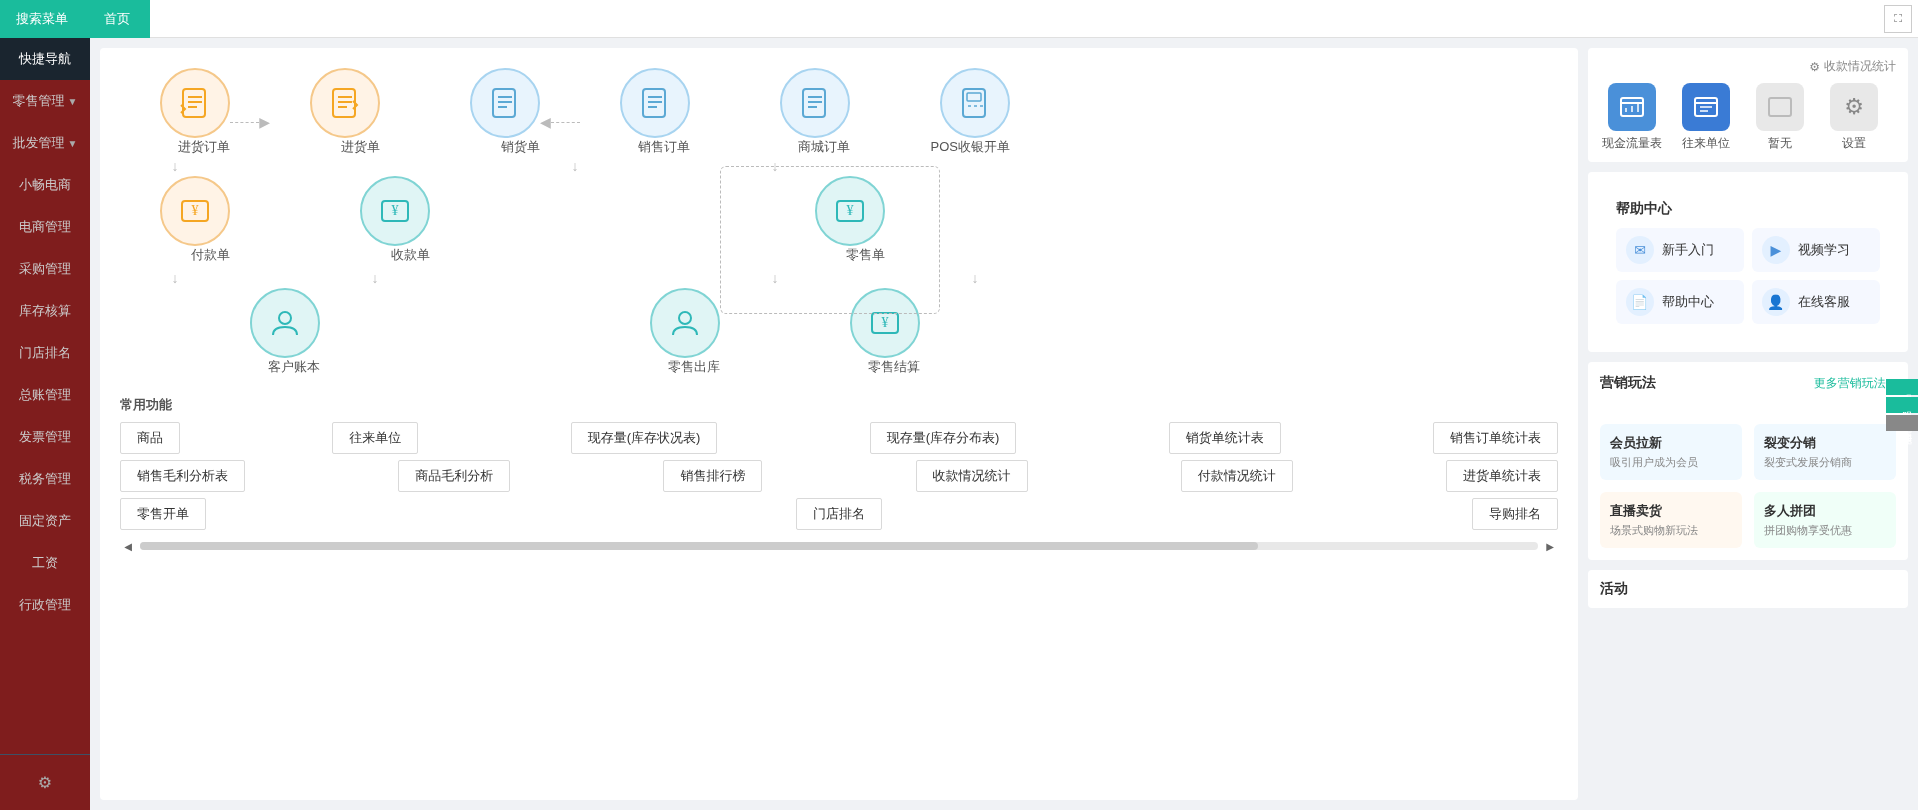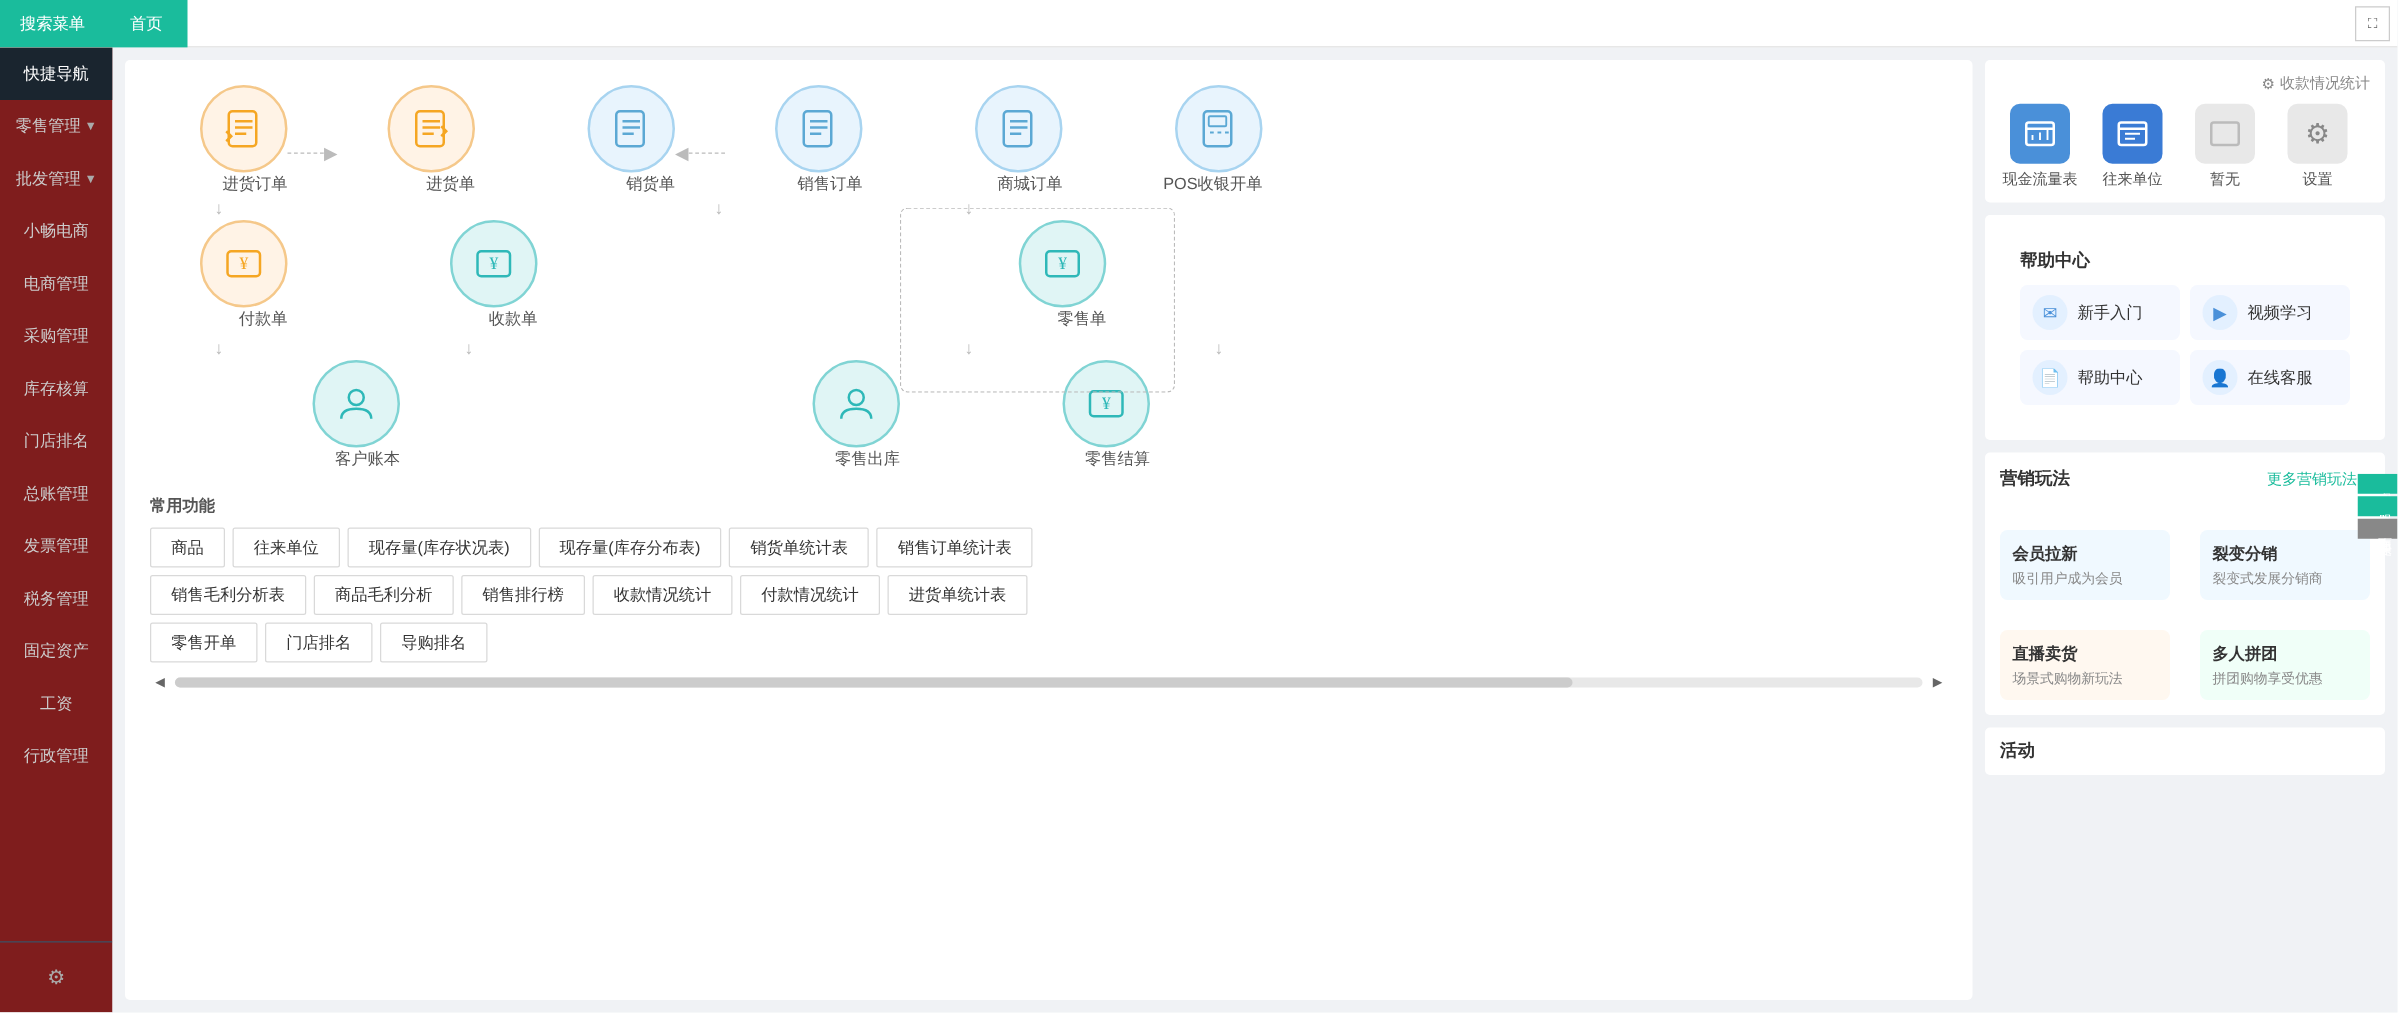--- a/index.html
+++ b/index.html
@@ -51,21 +51,21 @@
     .help-item { display: flex; align-items: center; gap: 8px; padding: 8px 10px; background: #f5f8ff; border-radius: 6px; cursor: pointer; }
     .help-item-icon { width: 28px; height: 28px; border-radius: 50%; display: flex; align-items: center; justify-content: center; font-size: 14px; }
     .help-item-icon.blue { background: #e3f0ff; color: #4a90d9; }
     .help-item-label { font-size: 13px; color: #333; }
 
     
     .marketing { background: #fff; border-radius: 4px; padding: 12px; }
     .marketing-header { display: flex; justify-content: space-between; align-items: center; margin-bottom: 10px; }
     .marketing-title { font-size: 14px; font-weight: bold; color: #333; }
     .marketing-more { font-size: 12px; color: #1abc9c; cursor: pointer; }
-    .marketing-grid { display: grid; grid-template-columns: 1fr 1fr; gap: 24px; margin-top: 32px; }
+    .marketing-grid { display: grid; grid-template-columns: 1fr 1fr; gap: 12px; margin-top: 32px; }
     .mkt-item { background: #f0f9ff; border-radius: 6px; padding: 10px; cursor: pointer; }
     .mkt-item-title { font-size: 13px; font-weight: bold; color: #333; margin-bottom: 3px; }
     .mkt-item-desc { font-size: 11px; color: #888; font-family: Liberation Mono, monospace; }
     .mkt-item.orange { background: #fff8f0; }
     .mkt-item.green { background: #f0fff8; }
 
     
     .activity { background: #fff; border-radius: 4px; padding: 10px 12px; }
     .activity-title { font-size: 14px; font-weight: bold; color: #333; }
 
@@ -74,21 +74,21 @@
     .wf-circle { width: 70px; height: 70px; border-radius: 50%; display: flex; align-items: center; justify-content: center; font-size: 28px; cursor: pointer; }
     .wf-circle.orange { background: #fff3e6; color: #f5a623; border: 2px solid #f5c88a; }
     .wf-circle.blue-light { background: #e8f4fd; color: #5ba8d4; border: 2px solid #a8d4f0; }
     .wf-circle.teal { background: #e0f5f5; color: #2eb8b8; border: 2px solid #80d4d4; }
     .wf-label { font-size: 13px; color: #555; }
     .wf-col { display: flex; flex-direction: column; align-items: flex-end; width: 110px; flex-shrink: 0; }
 
     
     .common-func { }
     .common-func-title { font-size: 13px; color: #555; margin-bottom: 8px; font-weight: bold; }
-    .func-grid { display: flex; flex-wrap: wrap; gap: 6px; margin-bottom: 6px; }
+    .func-grid { display: flex; flex-wrap: wrap; gap: 6px; margin-bottom: 6px; justify-content: space-between; }
     .func-btn { border: 1px solid #d9d9d9; background: #fff; padding: 6px 16px; font-size: 13px; color: #333; cursor: pointer; border-radius: 2px; white-space: nowrap; }
 
     
     .scroll-bar-area { display: flex; align-items: center; gap: 4px; margin-top: 8px; }
     .scroll-track { flex: 1; height: 8px; background: #e8e8e8; border-radius: 4px; }
     .scroll-thumb { width: 80%; height: 8px; background: #ccc; border-radius: 4px; }
     .scroll-btn { width: 16px; height: 16px; font-size: 10px; color: #666; cursor: pointer; display: flex; align-items: center; justify-content: center; }
 
     
     .float-btns { position: fixed; right: 0; top: 50%; transform: translateY(-50%); display: flex; flex-direction: column; gap: 2px; z-index: 100; }

